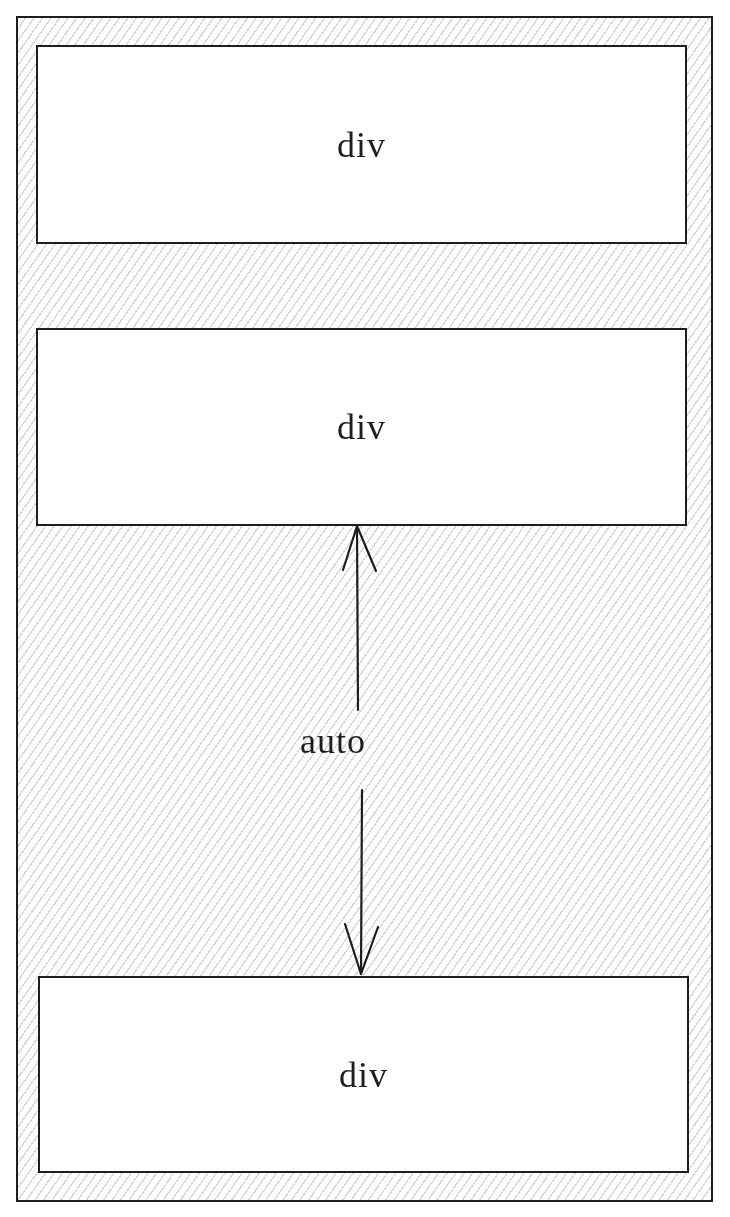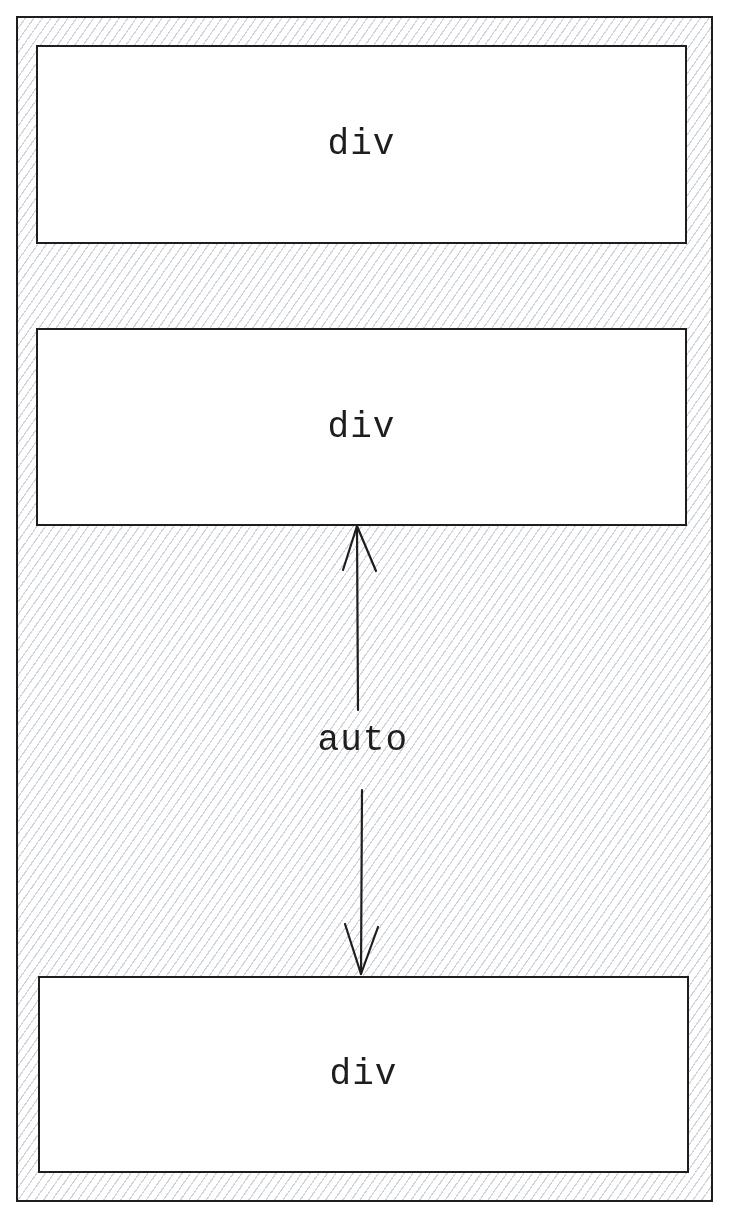--- a/index.html
+++ b/index.html
@@ -8,27 +8,27 @@
       position: absolute; left: 16px; top: 16px; width: 697px; height: 1186px;
       border: 2px solid #1e1e1e; box-sizing: border-box;
       background-color: #ffffff;
       background-image: repeating-linear-gradient(-55deg, #ced4da 0px, #ced4da 1.2px, transparent 1.2px, transparent 7px);
     }
     .box {
       position: absolute; background: #ffffff; border: 2px solid #1e1e1e; box-sizing: border-box;
       display: flex; align-items: center; justify-content: center;
     }
     .box span, .label {
-      font-family: Liberation Mono, monospace; font-size: 36px; color: #1e1e1e; letter-spacing: 1px;
+      font-family: Liberation Serif, serif; font-size: 36px; color: #1e1e1e; letter-spacing: 1px;
     }
     .b1 { left: 36px; top: 45px; width: 651px; height: 199px; }
     .b2 { left: 36px; top: 328px; width: 651px; height: 198px; }
     .b3 { left: 38px; top: 976px; width: 651px; height: 197px; }
     svg.arrows { position: absolute; left: 0; top: 0; }
-    .label { position: absolute; left: 288px; top: 720px; width: 120px; text-align: right; background: transparent; }
+    .label { position: absolute; left: 300px; top: 720px; width: 120px; text-align: left; background: transparent; }
   </style>
 </head>
 <body>
 
 <div class="container"></div>
 
 <div class="box b1">
   <span>div</span>
 </div>
 <div class="box b2">

